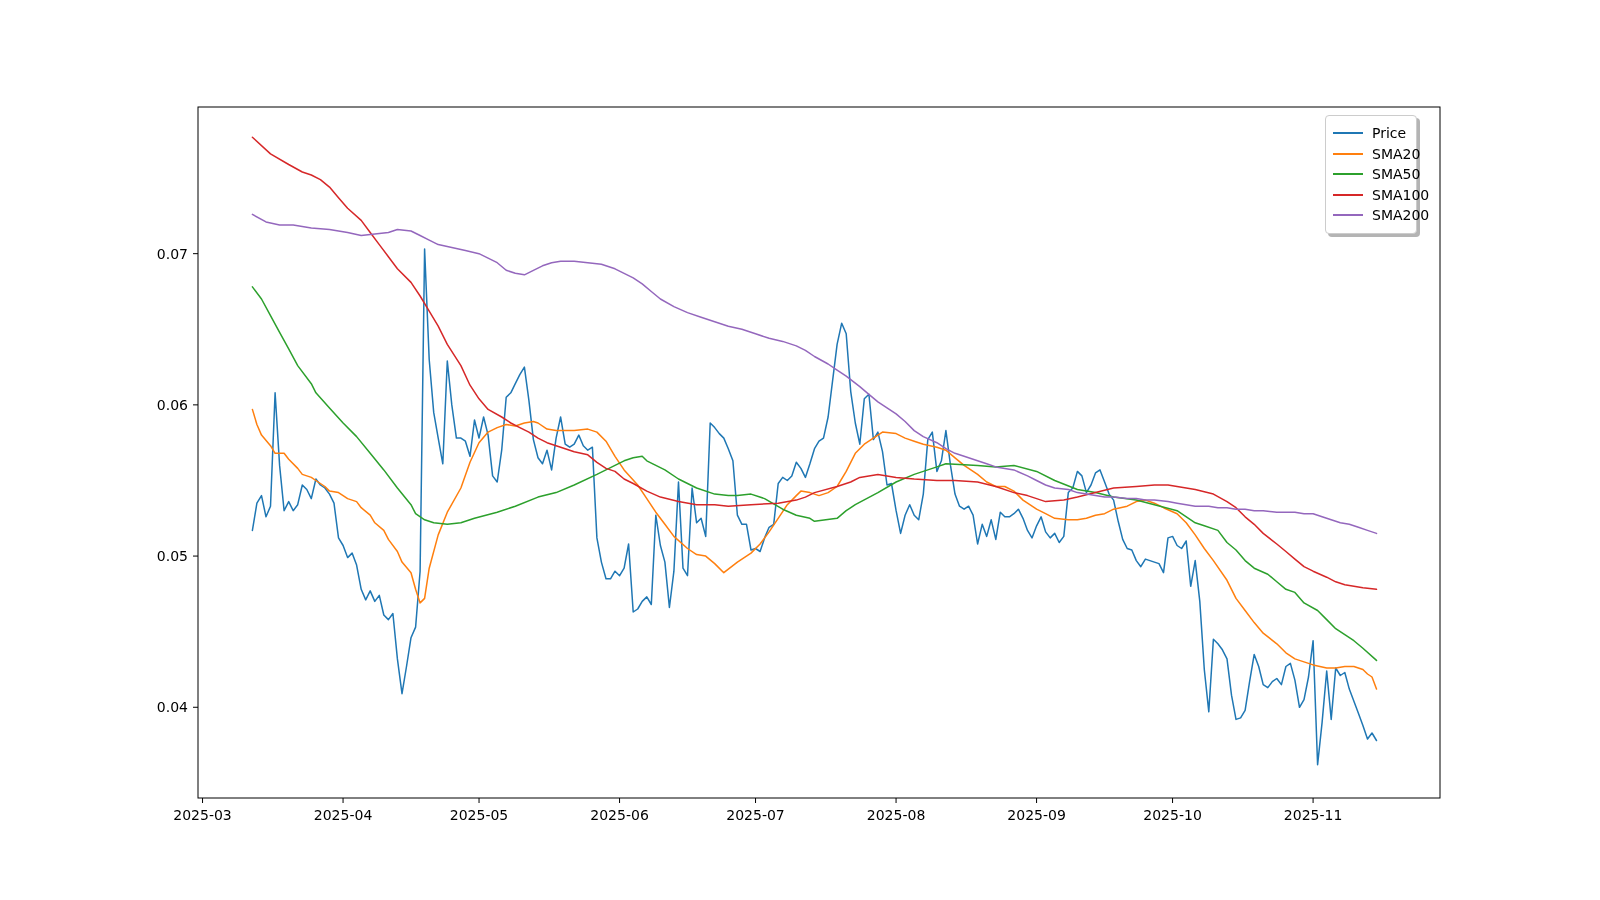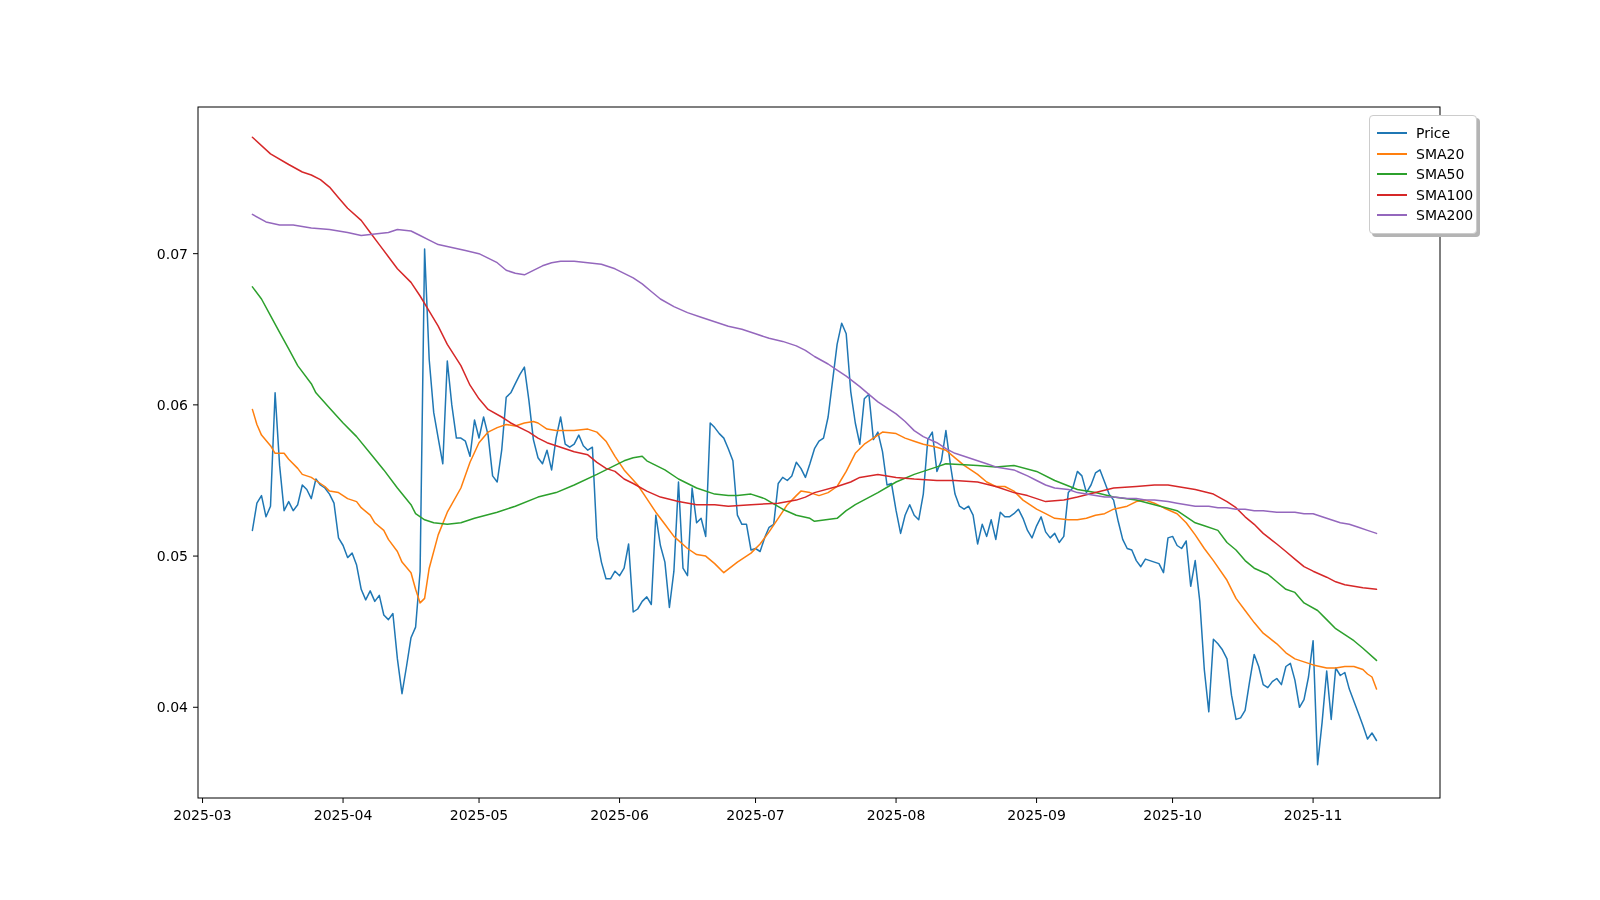--- a/index.html
+++ b/index.html
@@ -11,23 +11,23 @@
   .figure {
     position: relative;
     width: 1600px;
     height: 900px;
     background: #ffffff;
     overflow: hidden;
   }
   .figure svg { position: absolute; left: 0; top: 0; }
   .legend {
     position: absolute;
-    left: 1369px;
+    left: 1325px;
     top: 115px;
-    width: 108px;
+    width: 92px;
     box-sizing: border-box;
     background: #ffffff;
     border: 1px solid #cccccc;
     border-radius: 4px;
     box-shadow: 3px 3px 0 #b4b4b4;
     padding: 7px 8px 7px 7px;
     z-index: 2;
   }
   .legend-row {
     display: flex;

